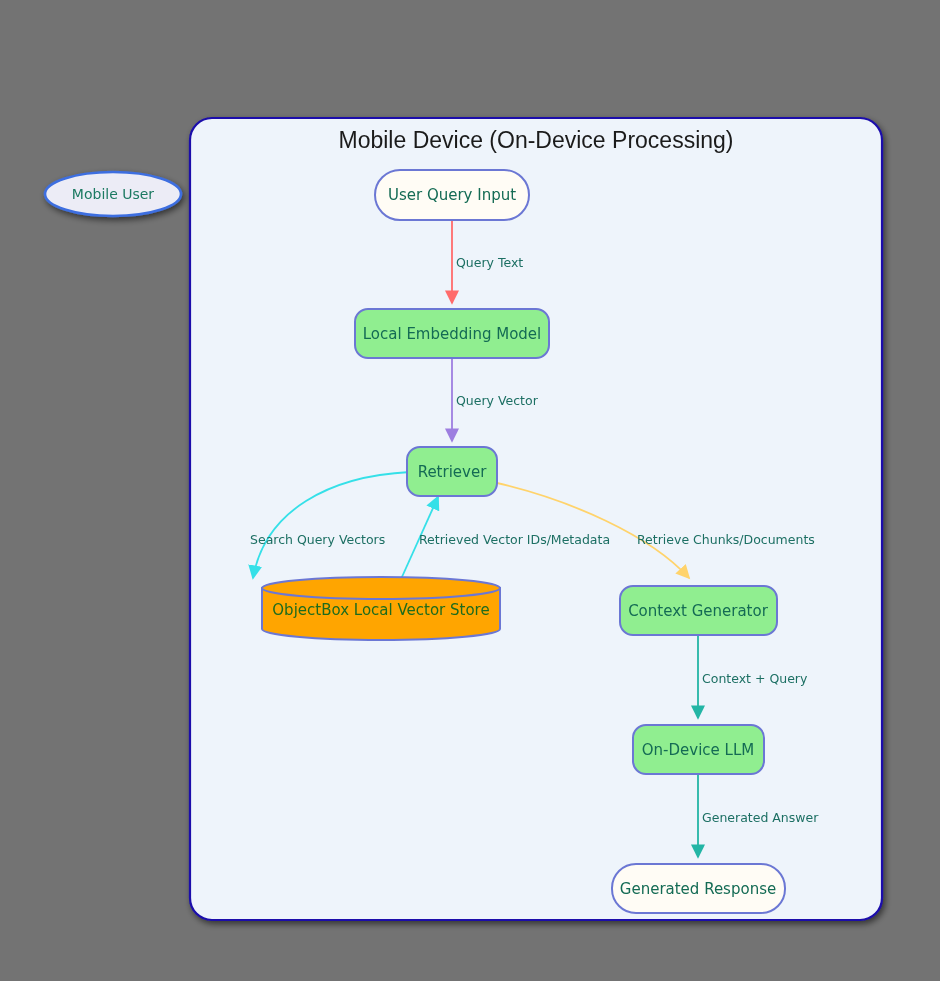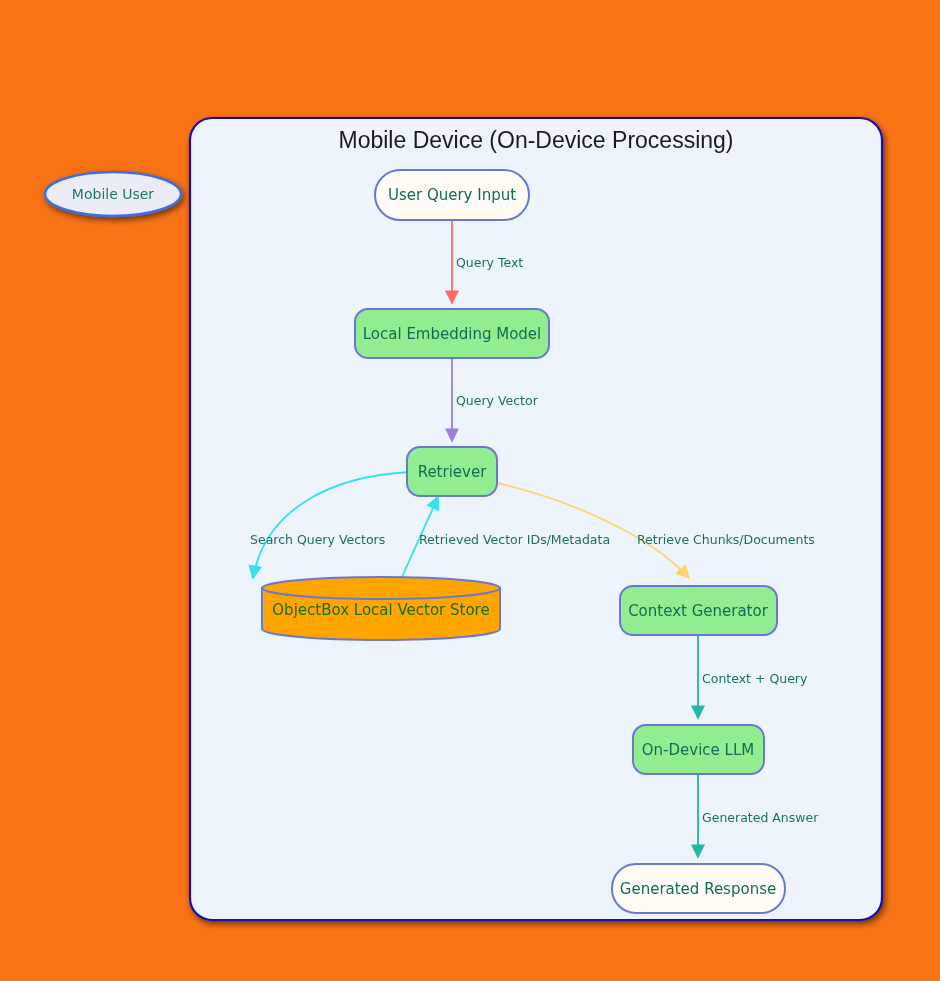--- a/index.html
+++ b/index.html
@@ -10,21 +10,21 @@
   body {
     width: 940px;
     height: 981px;
     overflow: hidden;
     font-family: "DejaVu Sans", sans-serif;
   }
   #diagram-root {
     position: relative;
     width: 940px;
     height: 981px;
-    background: #f97316;
+    background: #737373;
   }
   svg#flowchart {
     display: block;
     width: 940px;
     height: 981px;
   }
   .subgraph-title {
     font-family: "Liberation Sans", sans-serif;
     font-size: 23px;
     fill: #1b1b1b;

